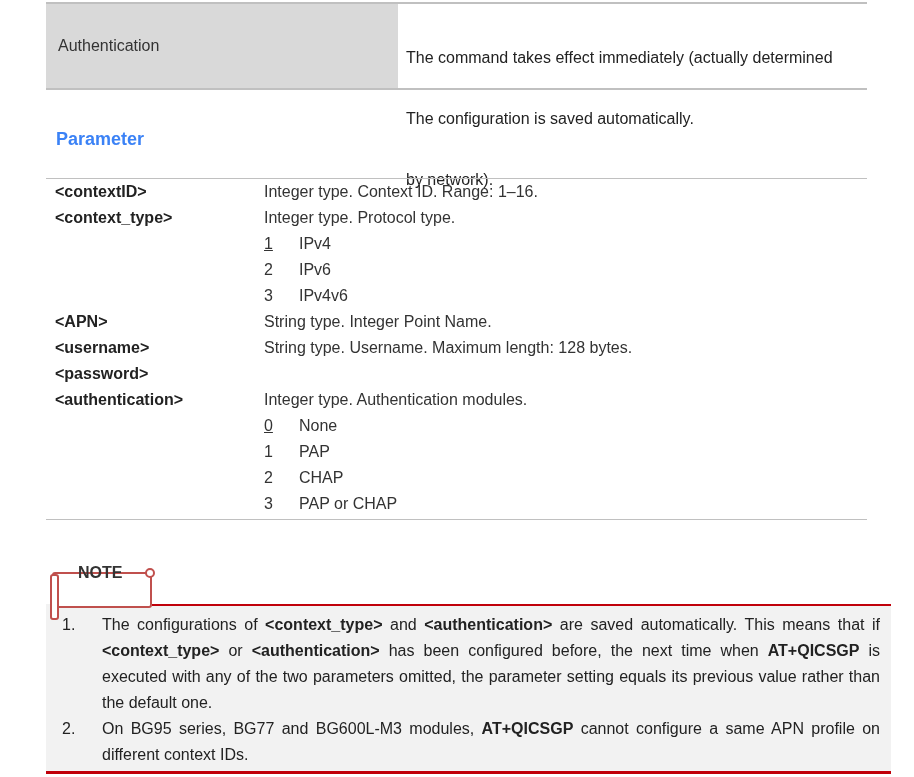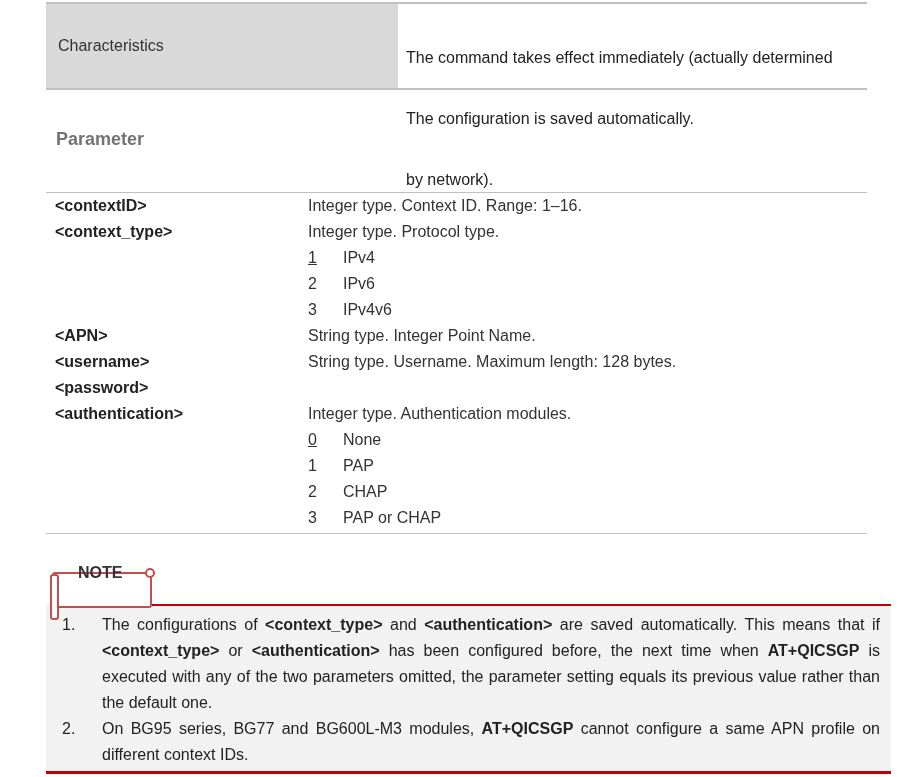--- a/index.html
+++ b/index.html
@@ -1,45 +1,45 @@
 <!DOCTYPE html>
 <html><head>
 <meta charset="utf-8">
 <style>
   html, body { margin:0; padding:0; background:#ffffff; }
   body { width:914px; height:777px; position:relative; font-family:"Liberation Sans", sans-serif; color:#222; overflow:hidden; }
   .char-table { position:absolute; left:46px; top:2px; width:821px; height:84px; border-top:2px solid #c0c0c0; border-bottom:2px solid #c0c0c0; display:flex; }
   .char-label { width:340px; background:#d9d9d9; display:flex; align-items:center; padding-left:12px; font-size:16px; color:#333; }
   .char-value { flex:1; padding:6px 8px 0 8px; font-size:16px; line-height:26px; color:#222; }
   .char-value div { white-space:nowrap;margin-top:35px; }
-  .section-title { position:absolute; left:56px; top:129px; font-size:18px; font-weight:bold; color:#737373; }
-  .param-table { position:absolute; left:46px; top:192px; width:821px; border-top:1px solid #c0c0c0; border-bottom:1px solid #c0c0c0; padding-bottom:2px; }
+  .section-title { position:absolute; left:56px; top:129px; font-size:18px; font-weight:bold; color:#3b82f6; }
+  .param-table { position:absolute; left:46px; top:178px; width:821px; border-top:1px solid #c0c0c0; border-bottom:1px solid #c0c0c0; padding-bottom:2px; }
   .param-row { display:flex; font-size:16px; line-height:26px; }
   .param-name { width:209px; padding-left:9px; font-weight:bold; color:#222; }
-  .param-desc { flex:1; color:#333;margin-left:44px; }
+  .param-desc { flex:1; color:#333; }
   .enum-row { display:flex; }
   .enum-val { width:35px; }
   .enum-val.default { text-decoration:underline; }
   .note-box { position:absolute; left:46px; top:604px; width:845px; height:167px; background:#f2f2f2; border-bottom:3px solid #c0000a; }
   .note-topline { position:absolute; left:152px; top:604px; width:739px; height:2px; background:#c0000a; }
   .note-tab { position:absolute; left:52px; top:572px; width:100px; height:36px; border:2px solid #c0504d; border-radius:3px; background:#fff; box-sizing:border-box; }
   .note-tab-label { position:absolute; left:78px; top:564px; font-size:16px; font-weight:bold; color:#333; }
   .note-scroll-l { position:absolute; left:50px; top:574px; width:5px; height:42px; border:2px solid #c0504d; border-radius:3px; background:#fff; }
   .note-scroll-r { position:absolute; left:145px; top:568px; width:6px; height:6px; border:2px solid #c0504d; border-radius:50%; background:#fff; }
   .note-list { position:absolute; left:62px; top:612px; width:818px; font-size:16px; line-height:26px; color:#222; }
   .note-item { display:flex; }
   .note-num { width:40px; }
   .note-text { flex:1; text-align:justify; }
   .note-text b { font-weight:bold; }
 </style>
 </head>
 <body>
 
 <div class="char-table">
-  <div class="char-label">Characteristics</div>
+  <div class="char-label">Authentication</div>
   <div class="char-value">
     <div>The command takes effect immediately (actually determined</div>
     <div>The configuration is saved automatically.</div>
     <div>by network).</div>
   </div>
 </div>
 
 <div class="section-title">Parameter</div>
 
 <div class="param-table" id="param-table">

